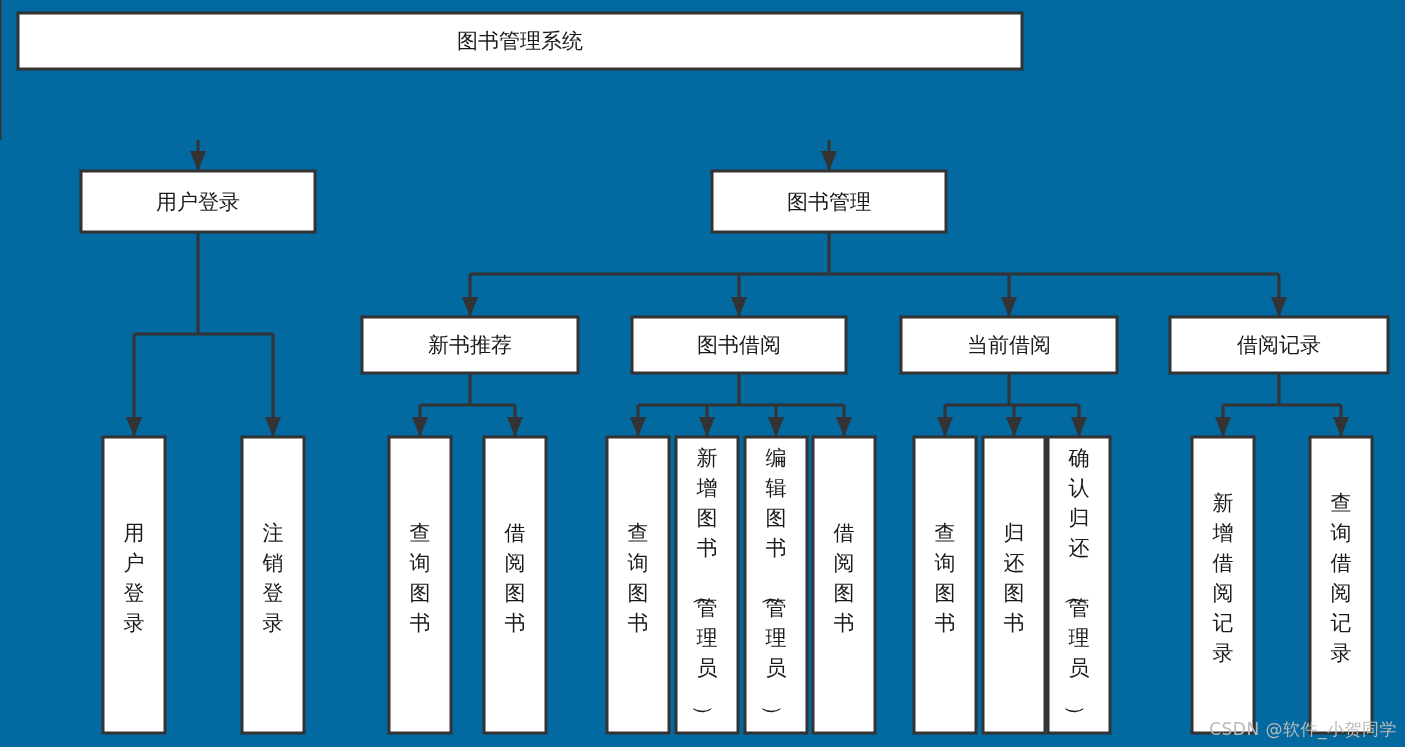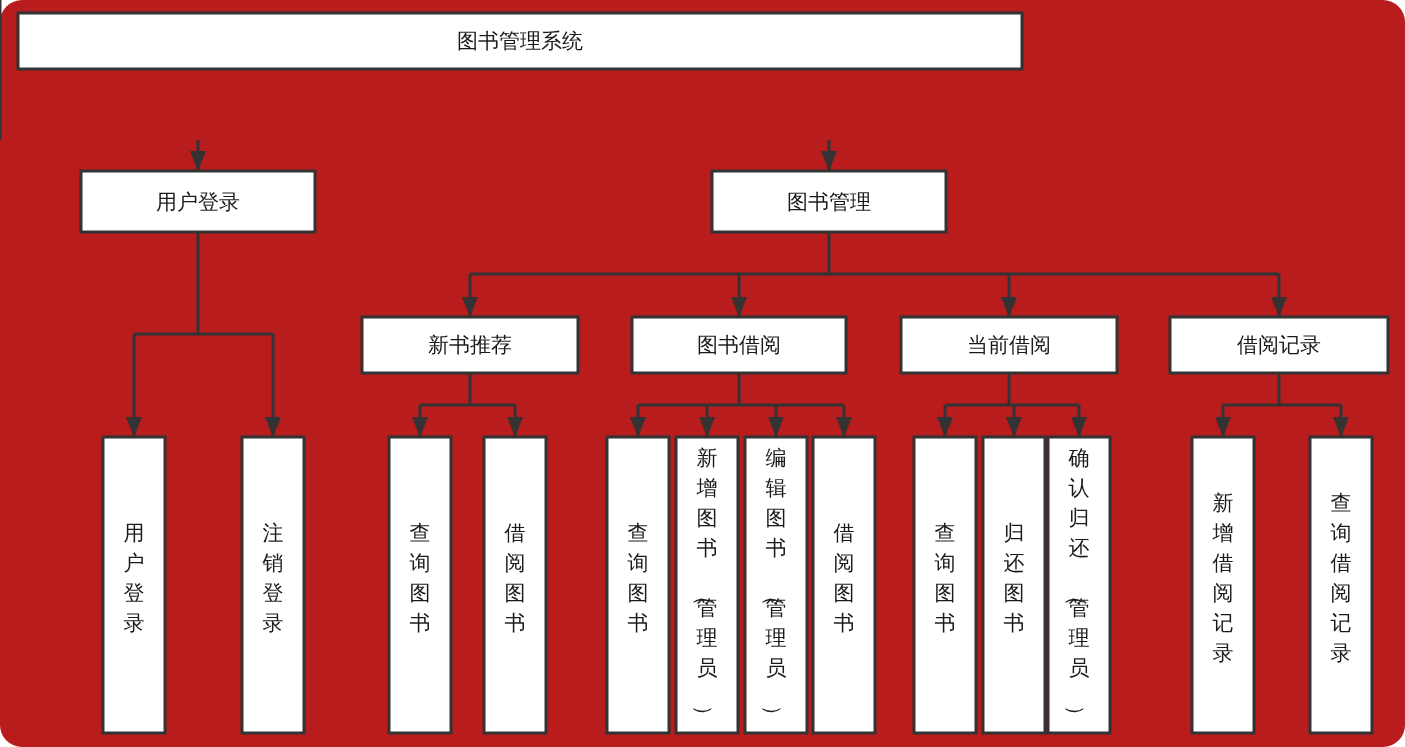--- a/index.html
+++ b/index.html
@@ -11,22 +11,21 @@
     width: 1405px;
     height: 747px;
     font-family: "DejaVu Sans", "Liberation Sans", sans-serif;
     overflow: hidden;
     position: relative;
   }
   #diagram-root {
     position: relative;
     width: 1405px;
     height: 747px;
-    background: #b91c1c;
-    border-radius: 22px;
+    background: #0369a1;
   }
   svg.diagram {
     position: absolute;
     top: 0;
     left: 0;
     width: 1405px;
     height: 747px;
   }
   .node-box {
     fill: #ffffff;
@@ -162,13 +161,14 @@
         <rect x="1048" y="437" width="62" height="296" class="node-box"></rect>
         <text x="1079" class="node-label-v"><tspan x="1079" y="465">确</tspan><tspan x="1079" y="495">认</tspan><tspan x="1079" y="525">归</tspan><tspan x="1079" y="555">还</tspan><tspan x="1079" y="585" rotate="90">（</tspan><tspan x="1079" y="615">管</tspan><tspan x="1079" y="645">理</tspan><tspan x="1079" y="675">员</tspan><tspan x="1079" y="705" rotate="90">）</tspan></text>
         <rect x="1170" y="317" width="218" height="56" class="node-box"></rect>
         <text x="1279" y="346" class="node-label-h">借阅记录</text>
         <rect x="1192" y="437" width="62" height="296" class="node-box"></rect>
         <text x="1223" class="node-label-v"><tspan x="1223" y="510">新</tspan><tspan x="1223" y="540">增</tspan><tspan x="1223" y="570">借</tspan><tspan x="1223" y="600">阅</tspan><tspan x="1223" y="630">记</tspan><tspan x="1223" y="660">录</tspan></text>
         <rect x="1310" y="437" width="62" height="296" class="node-box"></rect>
         <text x="1341" class="node-label-v"><tspan x="1341" y="510">查</tspan><tspan x="1341" y="540">询</tspan><tspan x="1341" y="570">借</tspan><tspan x="1341" y="600">阅</tspan><tspan x="1341" y="630">记</tspan><tspan x="1341" y="660">录</tspan></text>
       </g>
     </svg>
+  <div class="watermark">CSDN @软件_小贺同学</div>
 </div>
 
 </body></html>

